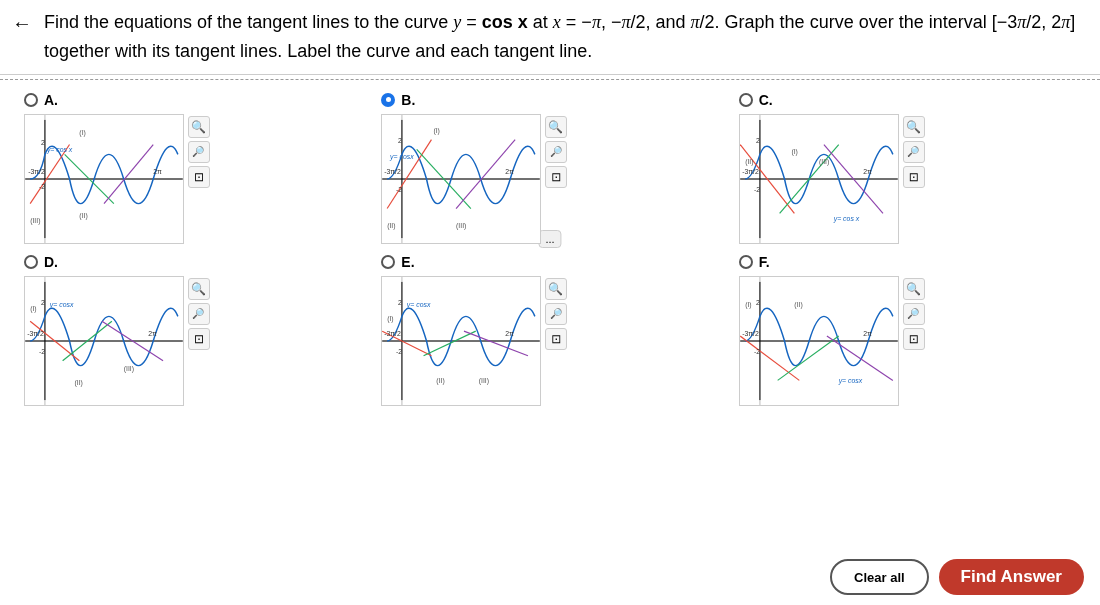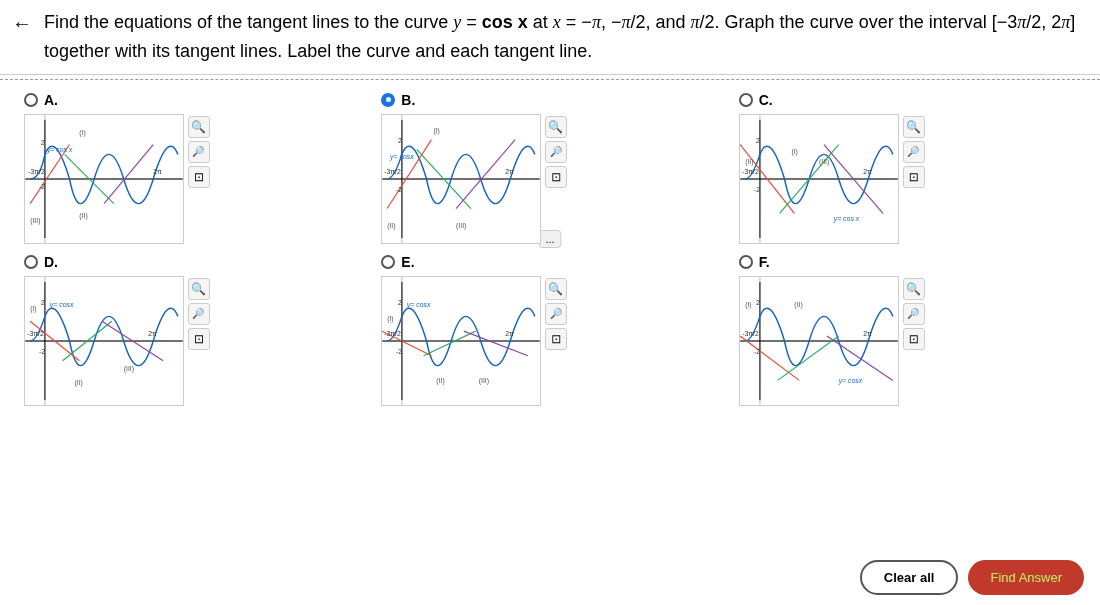--- a/index.html
+++ b/index.html
@@ -158,23 +158,23 @@
       font-size: 13px;
       font-weight: bold;
       cursor: pointer;
     }
 
     .btn-final {
       background: #c0392b;
       border: none;
       border-radius: 20px;
       padding: 8px 22px;
-      font-size: 13px;
-      font-weight: normal;
-      color: #bef264;
+      font-size: 17px;
+      font-weight: bold;
+      color: #ffffff;
       cursor: pointer;
     }
 
     
     .more-btn {
       position: absolute;
       top: 230px;
       left: 50%;
       transform: translateX(-50%);
       background: #f0f0f0;

